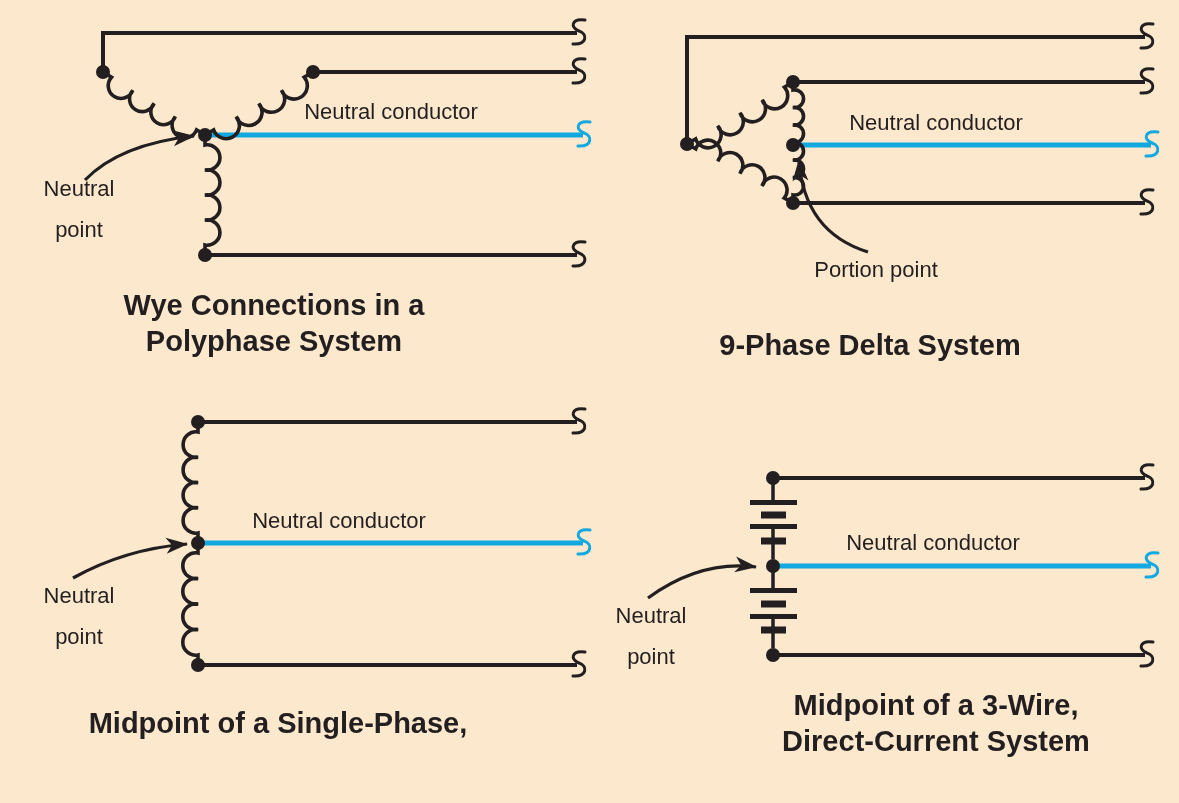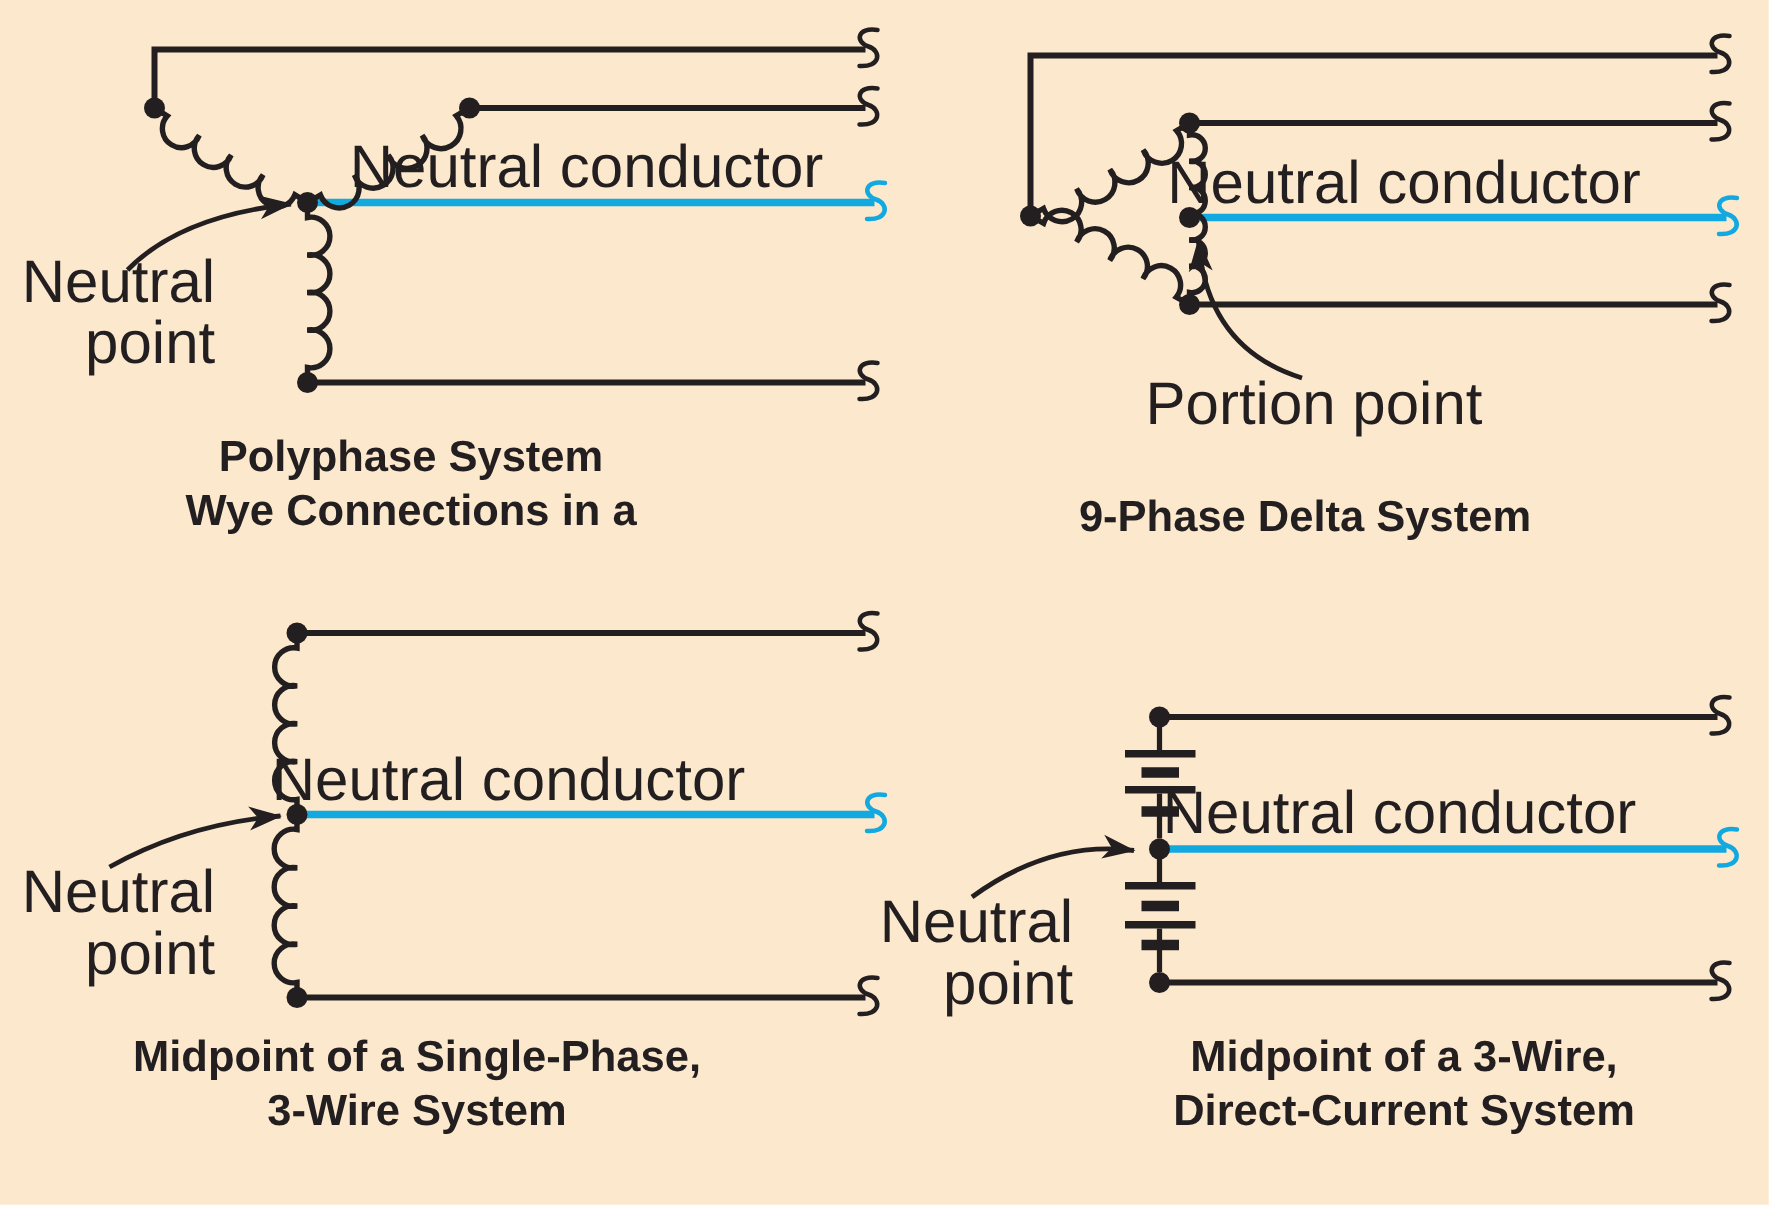--- a/index.html
+++ b/index.html
@@ -16,23 +16,23 @@
   .coil{stroke:var(--wire,#231f20);stroke-width:3.6;fill:none;stroke-linecap:round;}
   .neutral-line{stroke:var(--neutral,#12a8e0);stroke-width:5;fill:none;}
   .dot{fill:var(--wire,#231f20);stroke:none;}
   .break{stroke:var(--wire,#231f20);stroke-width:3;fill:none;stroke-linecap:round;}
   .break.cyan{stroke:var(--neutral,#12a8e0);}
   .arrow{stroke:var(--wire,#231f20);stroke-width:3.2;fill:none;}
   .plate-wide{stroke:var(--wire,#231f20);stroke-width:5;fill:none;}
   .plate-narrow{stroke:var(--wire,#231f20);stroke-width:7;fill:none;}
   .lbl{
     position:absolute;transform:translate(-50%,-50%);
-    color:var(--text,#231f20);font-size:40px;white-space:nowrap;
+    color:var(--text,#231f20);font-size:22px;white-space:nowrap;
   }
-  .np{text-align:right;line-height:41px;}
+  .np{text-align:center;line-height:41px;}
   .title{font-weight:bold;font-size:29px;text-align:center;line-height:36px;}
 </style>
 </head>
 <body>
 
 <div class="canvas">
 
   <svg class="circuit" width="1179" height="803" viewBox="0 0 1179 803">
     <defs>
       <marker id="arrowhead" markerUnits="userSpaceOnUse" markerWidth="26" markerHeight="20" refX="22" refY="9" orient="auto">
@@ -135,38 +135,37 @@
       <path class="break cyan" d="M1158,553 C1144,551 1143,561 1152,564 C1161,567 1160,578 1146,577"></path>
     </g>
   </svg>
 
   <div class="lbl" style="left:391px;top:112px">Neutral conductor</div>
   <div class="lbl np" style="left:79px;top:209px">
     <div>Neutral</div>
     <div>point</div>
   </div>
   <div class="lbl title" style="left:274px;top:323px">
+    <div>Wye Connections in a</div>
     <div>Polyphase System</div>
-    <div>Wye Connections in a</div>
   </div>
 
   <div class="lbl" style="left:936px;top:123px">Neutral conductor</div>
   <div class="lbl" style="left:876px;top:270px">Portion point</div>
   <div class="lbl title" style="left:870px;top:345px">
     <div>9-Phase Delta System</div>
   </div>
 
   <div class="lbl" style="left:339px;top:521px">Neutral conductor</div>
   <div class="lbl np" style="left:79px;top:616px">
     <div>Neutral</div>
     <div>point</div>
   </div>
   <div class="lbl title" style="left:278px;top:723px">
     <div>Midpoint of a Single-Phase,</div>
-    <div>3-Wire System</div>
   </div>
 
   <div class="lbl" style="left:933px;top:543px">Neutral conductor</div>
   <div class="lbl np" style="left:651px;top:636px">
     <div>Neutral</div>
     <div>point</div>
   </div>
   <div class="lbl title" style="left:936px;top:723px">
     <div>Midpoint of a 3-Wire,</div>
     <div>Direct-Current System</div>

